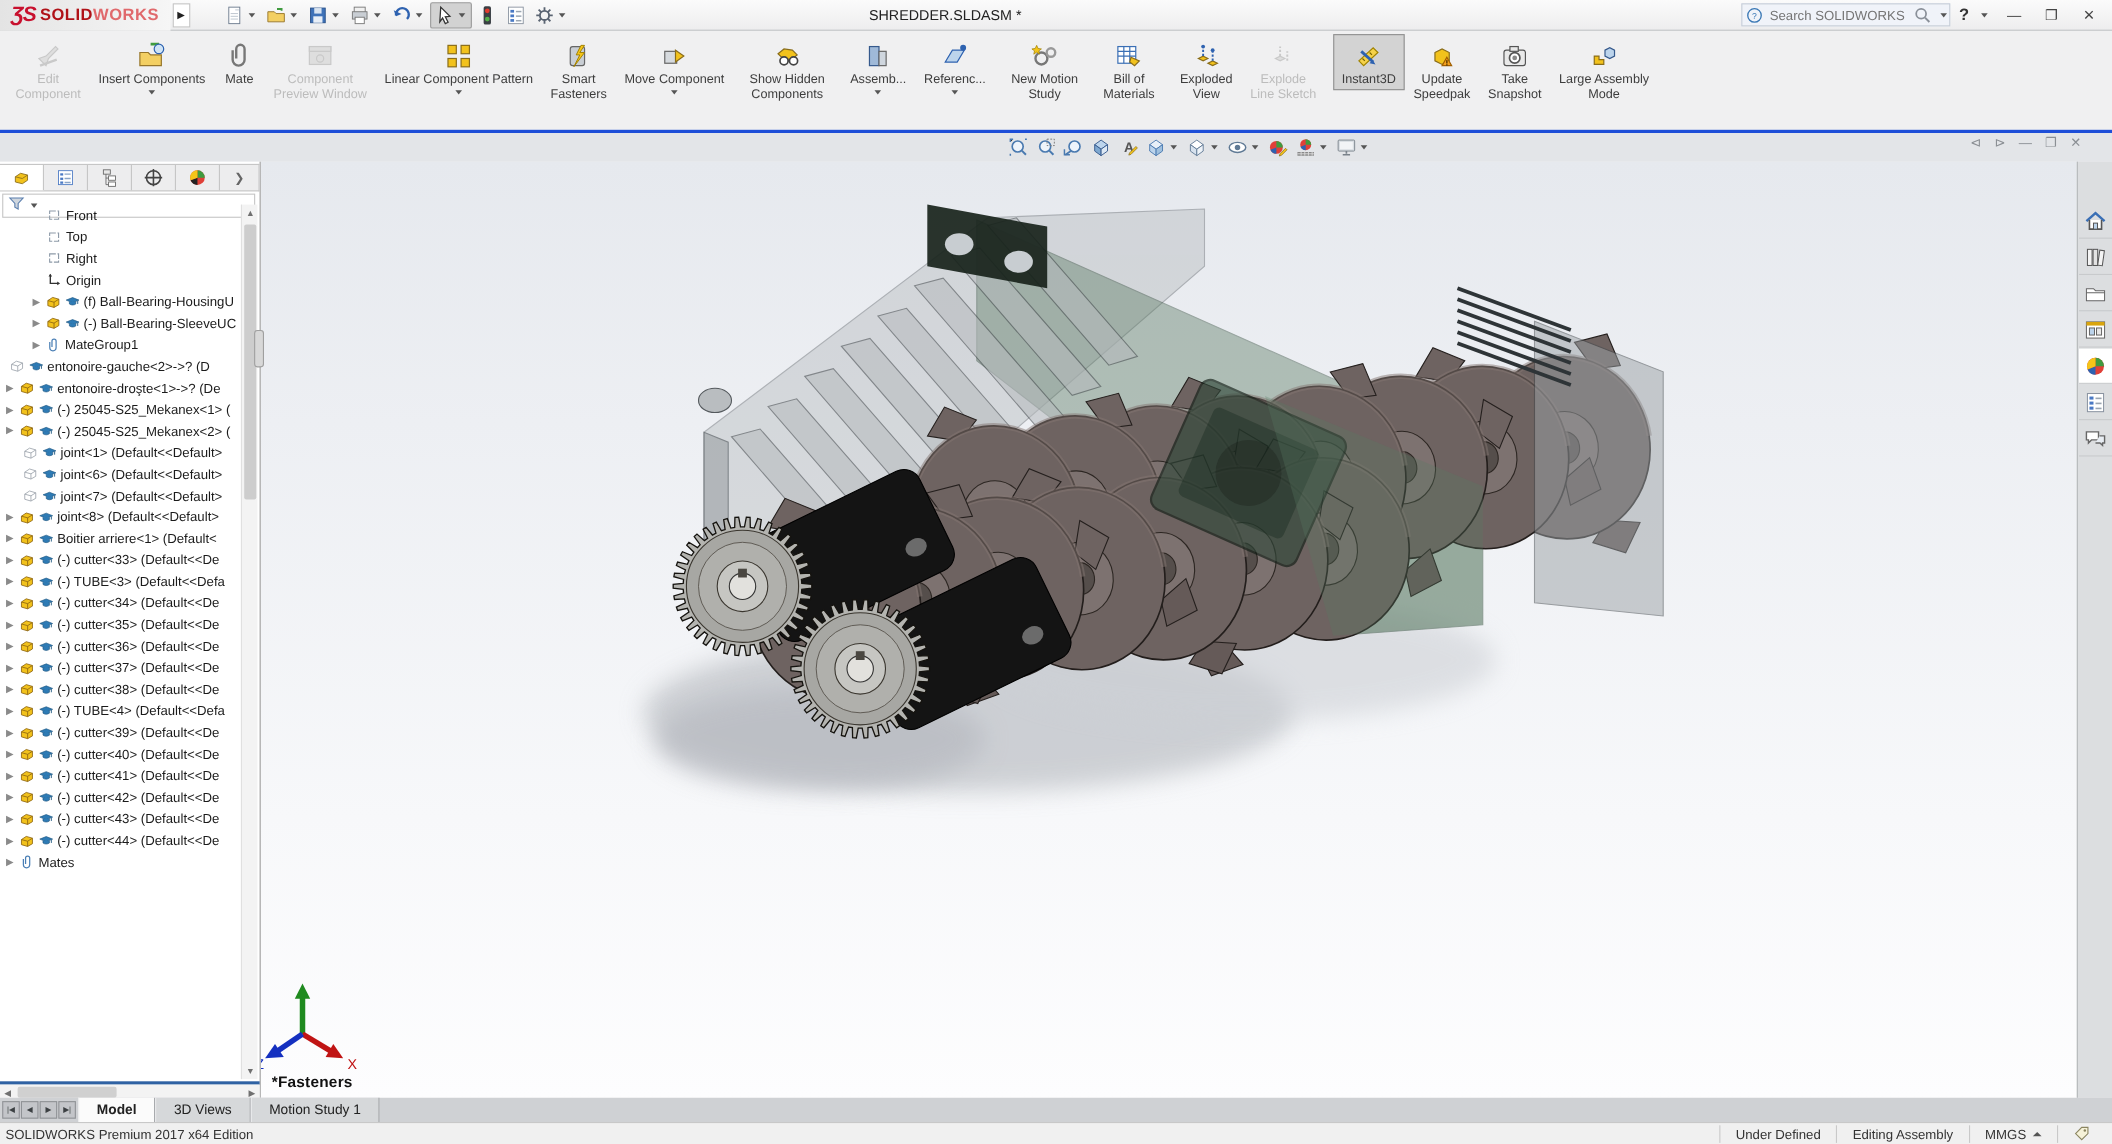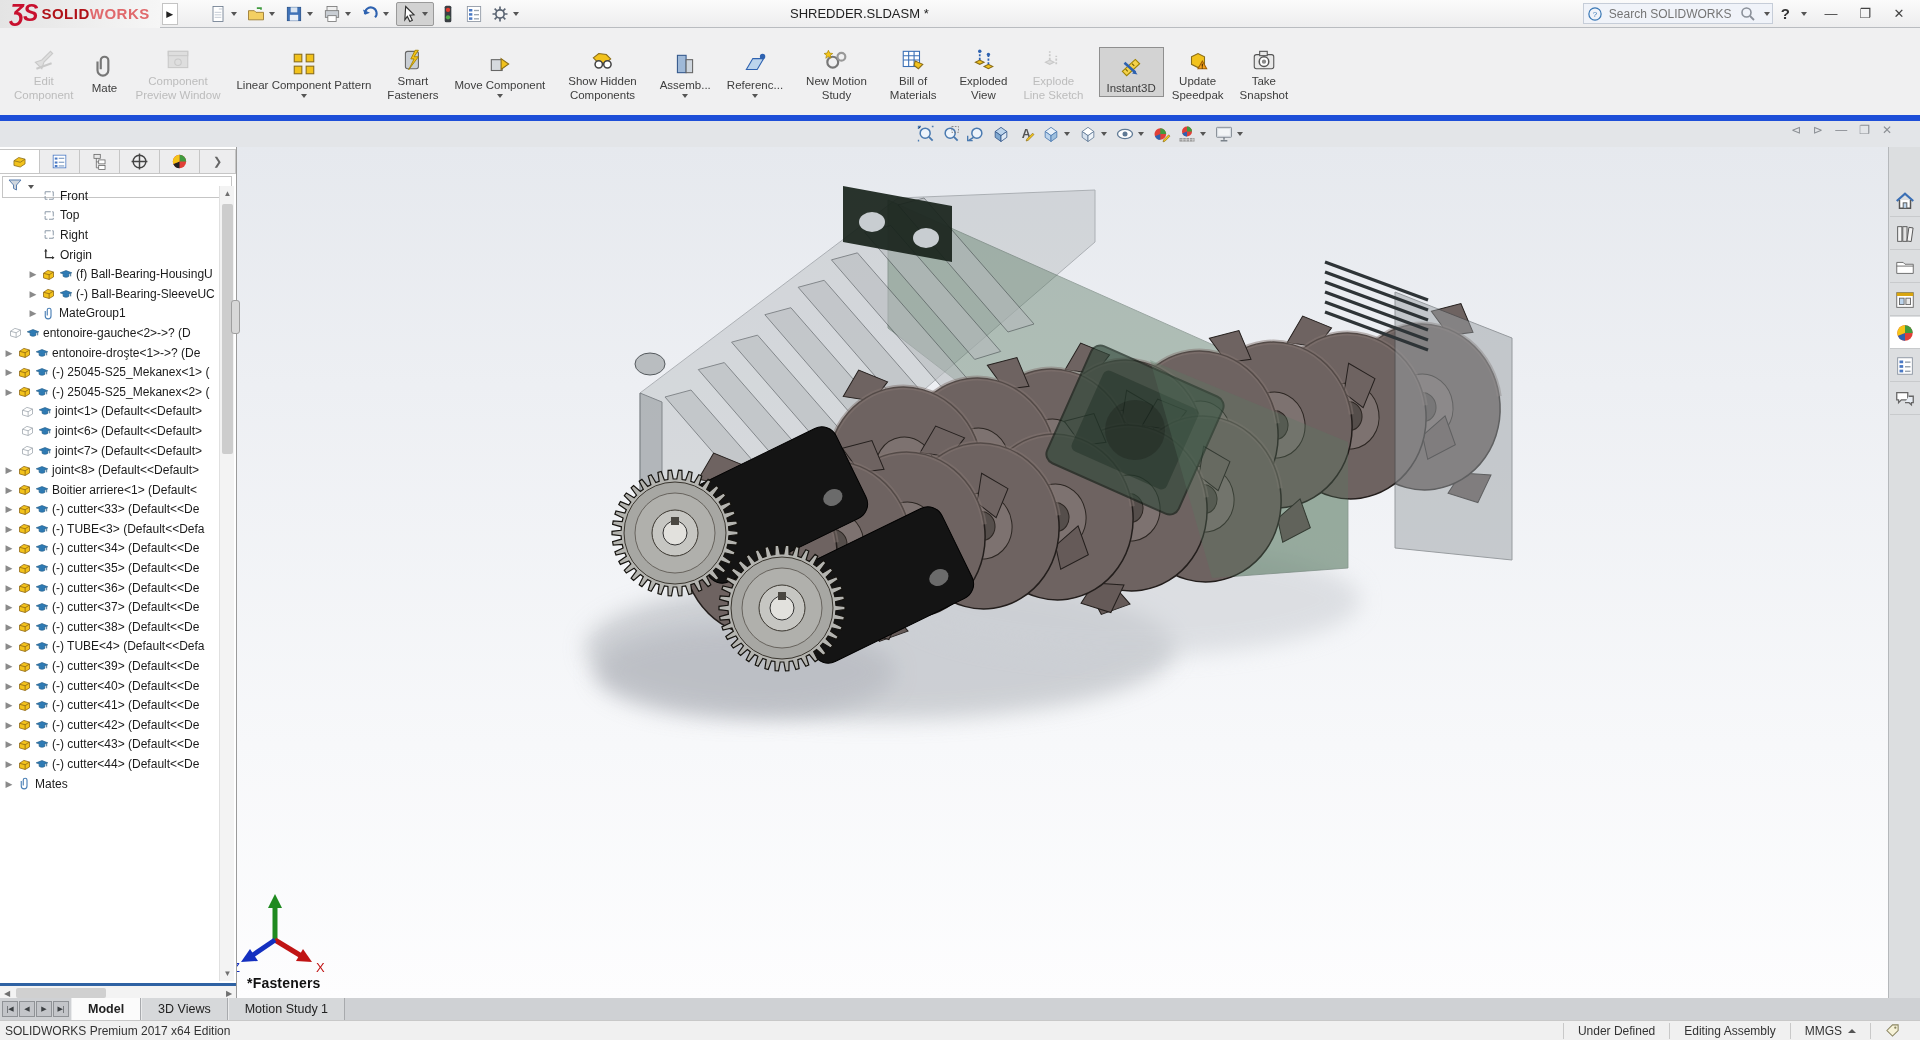--- a/index.html
+++ b/index.html
@@ -2,37 +2,37 @@
 <html><head>
 <meta charset="utf-8">
 <style>
   html,body{margin:0;padding:0;background:#9a9a9a;}
   *{box-sizing:border-box;font-family:"Liberation Sans","DejaVu Sans",sans-serif;}
   .app{position:relative;width:1920px;height:1040px;background:#f0f0f0;overflow:hidden;}
 
   
   .titlebar{position:absolute;left:0;top:0;width:1920px;height:28px;background:linear-gradient(#fbfbfb,#ededee);border-bottom:1px solid #b9bcc0;display:flex;align-items:center;}
   .logo{display:flex;align-items:baseline;gap:4px;padding:0 10px;height:28px;align-items:center;background:linear-gradient(90deg,#e4e4e4,#f6f6f6);}
-  .logo .ds{font-style:italic;font-weight:bold;font-size:23px;color:#c8102e;letter-spacing:-1px;}
+  .logo .ds{font-style:italic;font-weight:bold;font-size:19px;color:#c8102e;letter-spacing:-1px;}
   .logo .solid{font-weight:bold;font-size:15px;color:#b01218;letter-spacing:.5px;}
   .logo .works{font-weight:bold;font-size:15px;color:#e0696c;letter-spacing:.5px;}
   .logo-expand{width:16px;height:22px;margin-left:2px;border:1px solid #c4c4c4;background:#fff;display:flex;align-items:center;justify-content:center;font-size:9px;color:#222;}
   .qa{display:flex;align-items:center;margin-left:28px;gap:2px;}
   .qa .qbtn{display:flex;align-items:center;padding:1px 2px;border-radius:2px;}
   .qa .qbtn.pressed{background:#d2d2d2;border:1px solid #9a9a9a;}
   .caret{width:0;height:0;border-left:3.5px solid transparent;border-right:3.5px solid transparent;border-top:4px solid #555;margin:0 3px;}
   .win-title{position:absolute;left:790px;top:6px;font-size:13px;color:#222;}
   .tb-right{position:absolute;right:8px;top:3px;display:flex;align-items:center;gap:8px;}
   .search-box{display:flex;align-items:center;width:190px;height:21px;background:#f0f3f9;border:1px solid #c6cdd8;padding:0 4px;gap:5px;}
   .search-box input{border:none;background:transparent;outline:none;font-size:12px;color:#7a8696;width:128px;}
   .tb-ico{color:#555;font-size:14px;display:flex;align-items:center;}
   .winbtn{width:26px;height:20px;display:flex;align-items:center;justify-content:center;color:#444;font-size:13px;}
 
   
-  .ribbon{position:absolute;left:0;top:28px;width:1920px;height:93px;background:#f0f0f1;border-bottom:6px solid #1d4ed8;display:flex;align-items:center;padding:3px 2px 2px 6px;}
+  .ribbon{position:absolute;left:0;top:28px;width:1920px;height:93px;background:#f0f0f1;border-bottom:3px solid #1d4ed8;display:flex;align-items:flex-start;padding:3px 2px 2px 6px;}
   .rbtn{display:flex;flex-direction:column;align-items:center;justify-content:flex-start;padding:4px 7px 1px;font-size:11.5px;color:#3d3d3d;text-align:center;line-height:1.2;border:1px solid transparent;min-width:46px;}
   .rbtn .ric{height:30px;display:flex;align-items:center;justify-content:center;}
   .rbtn.dis{color:#bcbcbc;}
   .rbtn.dis svg *{stroke:#c9c9c9 !important;fill:#dedede !important;}
   .rbtn.active{background:#d3d3d3;border:1px solid #8f8f8f;}
   .rdiv{width:1px;background:#d2d2d2;margin:4px 3px;}
   .rbtn .lbl{white-space:pre-line;}
   .rbtn .caret{margin-top:2px;}
 
   
@@ -199,20 +199,31 @@
           <svg width="26" height="26" viewBox="0 0 24 24">
             <path d="M4 14l6-2 8-8 2 2-8 8-2 6z" fill="#e8e8e8" stroke="#8a8a8a"></path>
             <path d="M5 20l14-5" stroke="#9fbf5f" stroke-width="2"></path>
           </svg>
         </span>
         <span class="lbl">Edit<br>Component</span>
       </div>
       <div class="rbtn">
         <span class="ric">
           <svg width="26" height="26" viewBox="0 0 24 24">
+            <path d="M2 9h7l2 2h9v9H2z" fill="#f3cf63" stroke="#96752a"></path>
+            <path d="M11 2h6v4" fill="none" stroke="#3f9b3f" stroke-width="2.2"></path>
+            <circle cx="18" cy="6" r="4" fill="#cfe3f5" stroke="#2e62b0"></circle>
+          </svg>
+        </span>
+        <span class="lbl">Insert Components</span>
+        <span class="caret"></span>
+      </div>
+      <div class="rbtn">
+        <span class="ric">
+          <svg width="26" height="26" viewBox="0 0 24 24">
             <path d="M9 14V6a3.5 3.5 0 0 1 7 0v9a5 5 0 0 1-10 0V7" fill="none" stroke="#777" stroke-width="2"></path>
           </svg>
         </span>
         <span class="lbl">Mate</span>
       </div>
       <div class="rbtn dis">
         <span class="ric">
           <svg width="26" height="26" viewBox="0 0 24 24">
             <rect x="3" y="4" width="18" height="15" fill="#f4f4f4" stroke="#aaa"></rect>
             <rect x="3" y="4" width="18" height="4" fill="#ddd" stroke="#aaa"></rect>
@@ -355,20 +366,29 @@
       <div class="rbtn">
         <span class="ric">
           <svg width="26" height="26" viewBox="0 0 24 24">
             <rect x="3" y="7" width="18" height="13" rx="2" fill="#e9e9e9" stroke="#555"></rect>
             <rect x="8" y="4" width="7" height="4" fill="#e9e9e9" stroke="#555"></rect>
             <circle cx="12" cy="13.5" r="4.4" fill="#fff" stroke="#555" stroke-width="1.4"></circle>
             <circle cx="12" cy="13.5" r="2" fill="#888"></circle>
           </svg>
         </span>
         <span class="lbl">Take<br>Snapshot</span>
+      </div>
+      <div class="rbtn">
+        <span class="ric">
+          <svg width="26" height="26" viewBox="0 0 24 24">
+            <path d="M4 12v7h8v-4h-4v-3z" fill="#f2c21c" stroke="#8a6d1a"></path>
+            <path d="M13 7l4-2 4 2v5l-4 2-4-2z" fill="#bcd4ec" stroke="#35598c"></path>
+          </svg>
+        </span>
+        <span class="lbl">Large Assembly<br>Mode</span>
       </div>
     </div>
 
   <div class="cmdrow">
     <div class="headsup" id="headsup">
         <div class="hbtn">
           <svg width="20" height="20" viewBox="0 0 24 24">
             <circle cx="11" cy="11" r="6" fill="#eef4fb" stroke="#4a7ab0" stroke-width="1.8"></circle>
             <path d="M15.5 15.5L20 20" stroke="#4a7ab0" stroke-width="2.2"></path>
             <path d="M3 6V3h3M19 3h2M3 19v2" stroke="#4a7ab0" stroke-width="1.6"></path>

